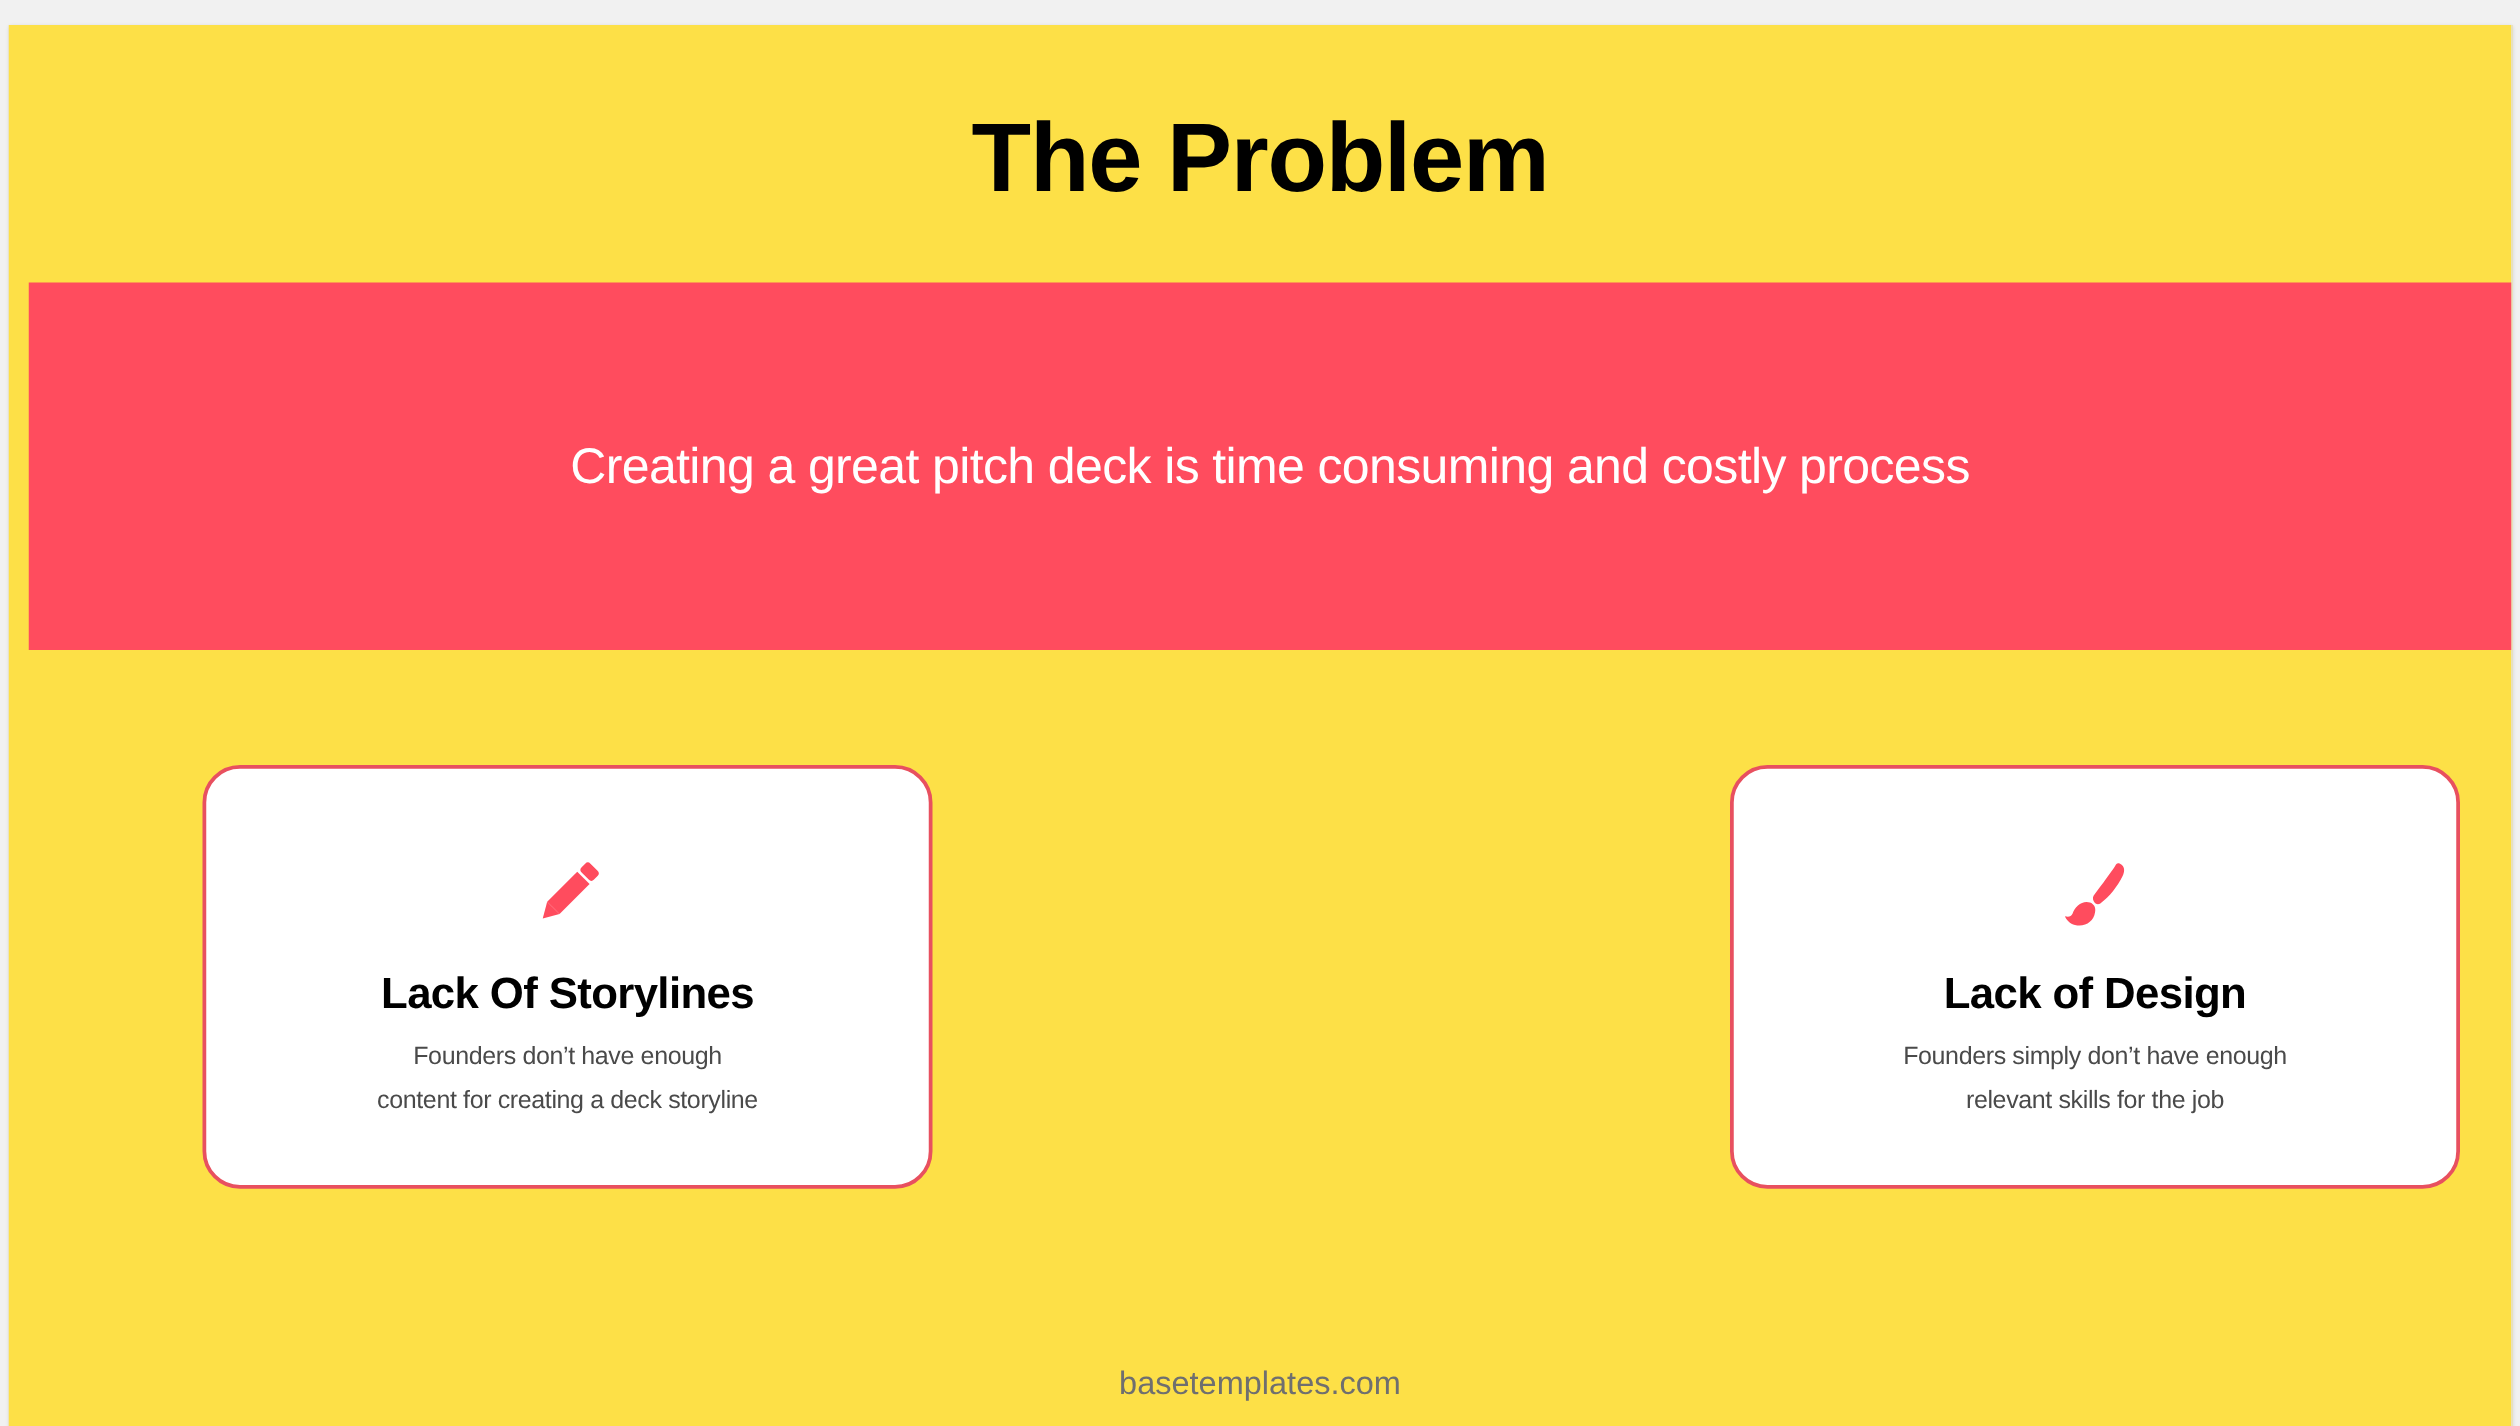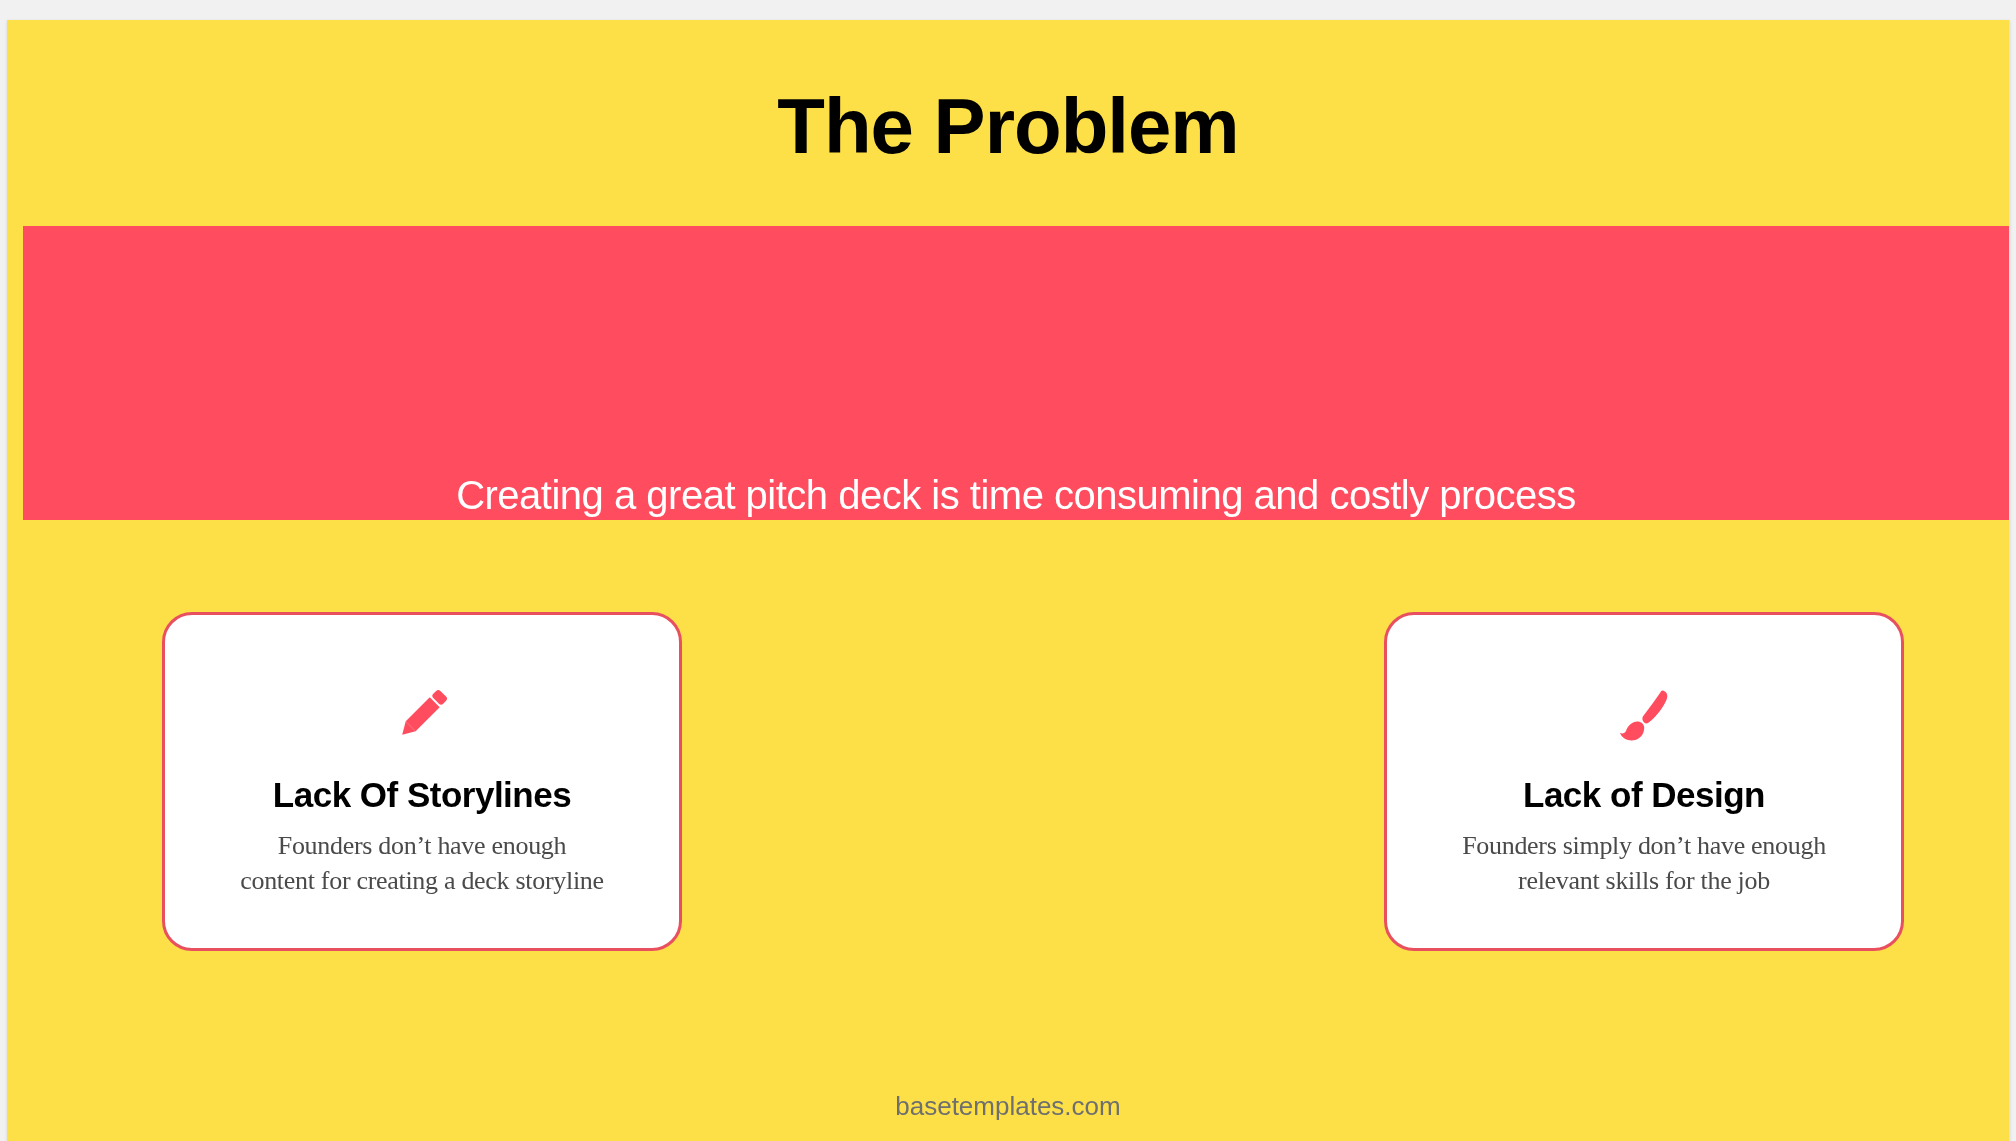--- a/index.html
+++ b/index.html
@@ -40,36 +40,36 @@
       margin: 0;
     }
     .band {
       position: absolute;
       left: 0;
       right: 0;
       top: 206px;
       height: 294px;
       background: #FF4C5E;
       display: flex;
-      align-items: flex-end;
+      align-items: center;
       justify-content: center;
       margin-left: 16px;
     }
     .band-text {
       color: #ffffff;
       font-family: "Liberation Sans", "DejaVu Sans", sans-serif;
       font-size: 40px;
       line-height: 50px;
       letter-spacing: -0.5px;
       margin-top: 0px;
     }
     .card {
       position: absolute;
       top: 592px;
-      width: 520px;
+      width: 584px;
       height: 339px;
       border: 3px solid #E8505F;
       border-radius: 30px;
       box-sizing: border-box;
       background: #ffffff;
       text-align: center;
     }
     .card.c1 { left: 155px; }
     .card.c2 { left: 750px; }
     .card.c3 { left: 1345px; margin-left: 32px; }
@@ -95,22 +95,22 @@
       font-size: 35px;
       line-height: 44px;
       letter-spacing: -0.5px;
       color: #000000;
     }
     .card-desc {
       position: absolute;
       left: 20px;
       right: 20px;
       top: 213px;
-      font-family: Liberation Serif, serif;
-      font-size: 26px;
+      font-family: Liberation Sans, sans-serif;
+      font-size: 20px;
       line-height: 35px;
       color: #4a4a4a;
       letter-spacing: -0.3px;
     }
     .card-desc span { display: block; }
     .footer {
       position: absolute;
       left: 0;
       right: 0;
       top: 1068px;

